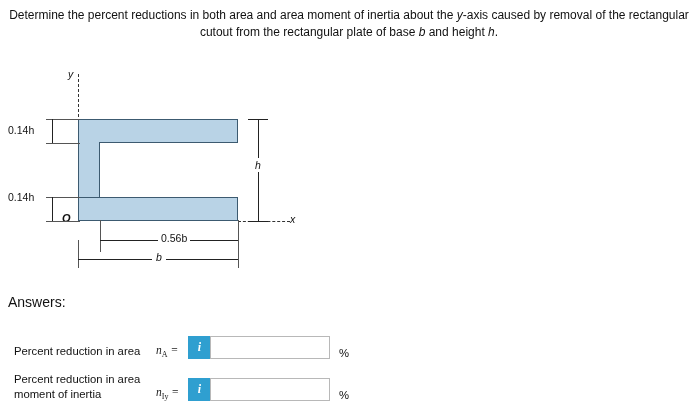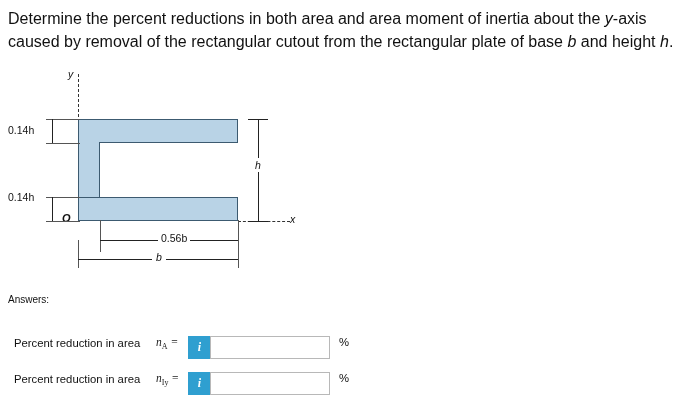--- a/index.html
+++ b/index.html
@@ -16,23 +16,24 @@
     position: relative;
     overflow: hidden;
   }
 
   
   #problem-statement {
     position: absolute;
     left: 8px;
     top: 7px;
     width: 682px;
-    font-size: 16px;
+    font-size: 12px;
     line-height: 1.45;
     color: #111111;
+    text-align: center;
   }
   #problem-statement .ital { font-style: italic; }
 
   
   #figure {
     position: absolute;
     left: 0px;
     top: 60px;
     width: 420px;
     height: 215px;
@@ -83,29 +84,29 @@
     position: absolute;
     width: 0;
     border-left: 1px solid #555;
   }
 
   
   #answers-heading {
     position: absolute;
     left: 8px;
     top: 294px;
-    font-size: 10px;
+    font-size: 14px;
     color: #111;
   }
 
   .answer-row {
     position: absolute;
     left: 14px;
     display: flex;
-    align-items: flex-start;
+    align-items: flex-end;
     font-size: 11.3px;
   }
   #answer-row-area { top: 336px; }
   #answer-row-inertia { top: 372px; }
 
   .answer-label {
     width: 142px;
     line-height: 1.3;
     color: #111;
   }
@@ -213,20 +214,21 @@
     <span>=</span>
   </div>
   <div class="info-badge">i</div>
   <input class="answer-input" type="text" placeholder="" style="">
   <span class="pct">%</span>
 </div>
 
 <div class="answer-row" id="answer-row-inertia">
   <div class="answer-label">
     <div>Percent reduction in area</div>
+    <div>moment of inertia</div>
   </div>
   <div class="answer-symbol">
     <span>n</span><sub>Iy</sub>
     <span>=</span>
   </div>
   <div class="info-badge">i</div>
   <input class="answer-input" type="text" placeholder="" style="">
   <span class="pct">%</span>
 </div>
 

